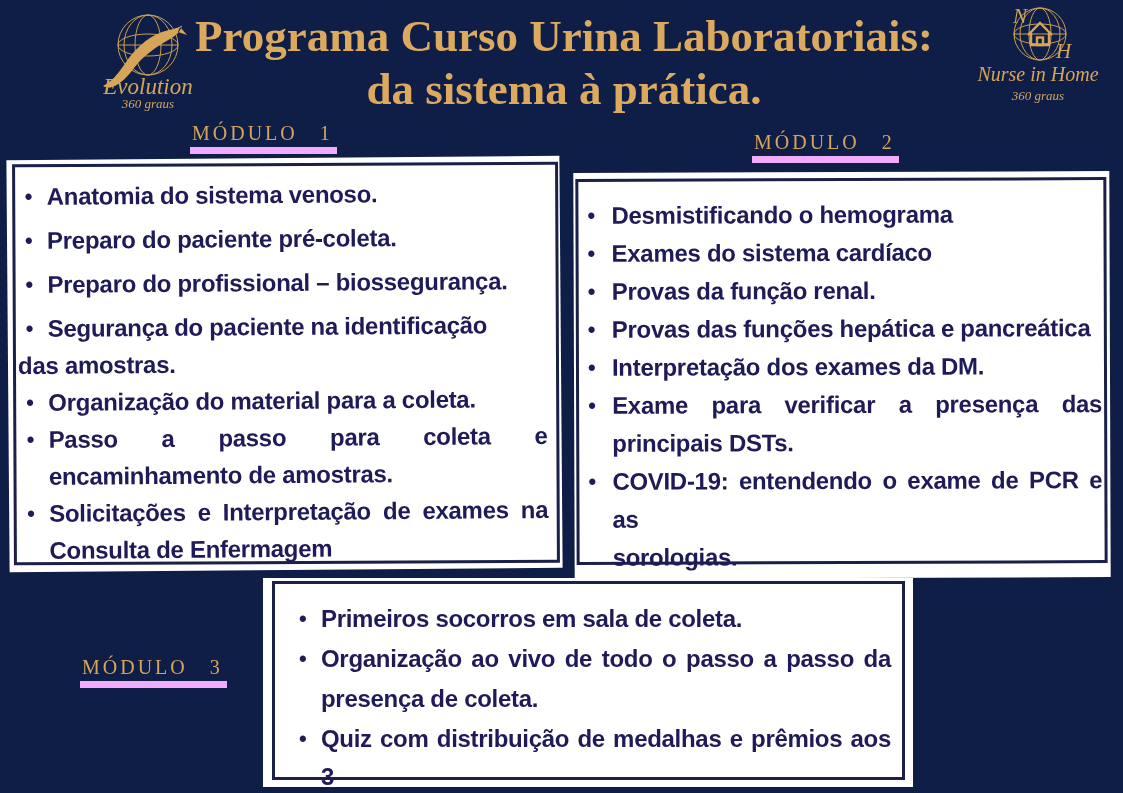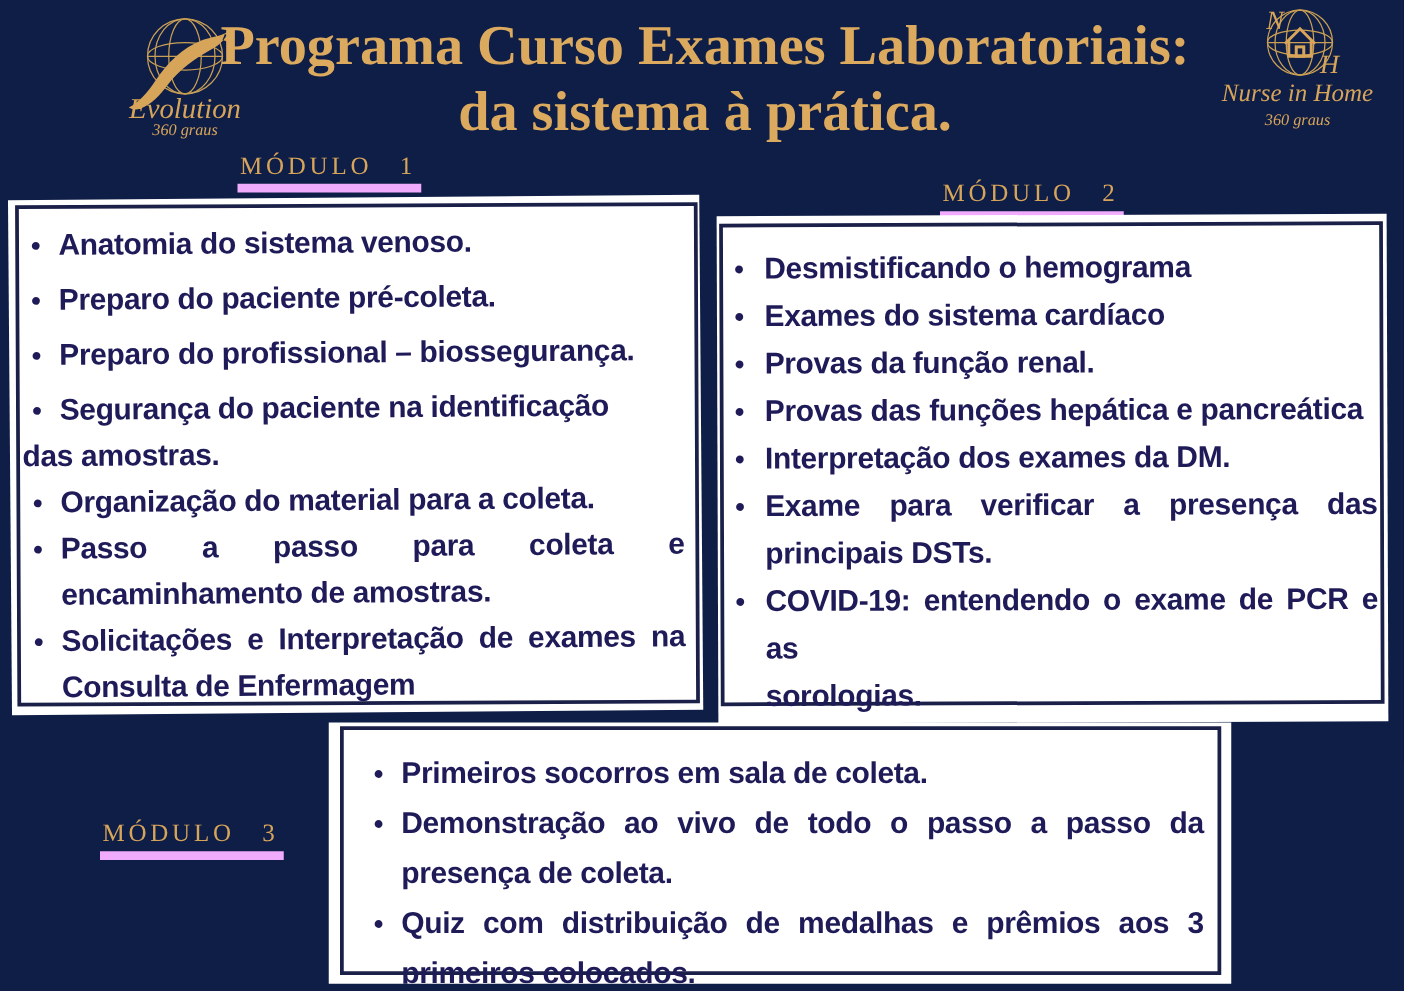--- a/index.html
+++ b/index.html
@@ -22,21 +22,21 @@
   }
 
   .mod-heading {
     position:absolute; display:inline-block;
     color:#d7a55a; font-family:"Liberation Serif", serif; font-weight:normal;
     font-size:20px; letter-spacing:3px; word-spacing:14px;
     border-bottom:7px solid #f0abfc; padding:0 4px 2px 2px;
     white-space:nowrap;
   }
   #heading-m1 { left:190px; top:122px; }
-  #heading-m2 { left:752px; top:144px; }
+  #heading-m2 { left:752px; top:131px; }
   #heading-m3 { left:80px;  top:656px; }
 
   
   .box {
     position:absolute; background:#ffffff; overflow:hidden;
     color:#1f1b58; font-weight:bold; font-size:24px; letter-spacing:-0.3px;
   }
   .frame {
     position:absolute; border:3px solid #1a2048; pointer-events:none;
   }
@@ -52,21 +52,21 @@
   #box-m1 li.b::before { left:-22px; }
   #box-m1 li.sp { margin-bottom:7px; }
   #box-m1 li.out { margin-left:-30px; }
 
   #box-m2 { left:574px; top:172px; width:536px; height:406px; transform:rotate(-0.2deg); }
   #box-m2 .frame { left:2px; top:6px; right:3px; bottom:14px; }
   #box-m2 ul { padding:24px 8px 0 38px; }
   #box-m2 li { line-height:38px; }
   #box-m2 li.b::before { left:-24px; }
 
-  #box-m3 { left:263px; top:578px; width:722px; height:209px; }
+  #box-m3 { left:263px; top:578px; width:650px; height:209px; }
   #box-m3 .frame { left:9px; top:3px; right:8px; bottom:7px; }
   #box-m3 ul { padding:22px 22px 0 58px; }
   #box-m3 li { line-height:38px; margin-bottom:2px; }
   #box-m3 li.b::before { left:-22px; }
 
   
   .gold-stroke { stroke:#c99f54; fill:none; stroke-width:1; }
   .gold-fill   { fill:#d7a55a; }
   .logo text   { font-family:"Liberation Serif", serif; font-style:italic; fill:#d7a55a; }
 </style>
@@ -84,21 +84,21 @@
       <line x1="28" y1="39" x2="88" y2="39"></line>
     </g>
     <path class="gold-fill" d="M13,80 C21,76 28,68 34,59 C44,44 56,32 72,26 C79,23.5 86,23 92,19.5
          C90.5,25.5 86,29.5 80,33 C66,41 54,49 44,62 C38,70 31,78 22,81
          C19,82 15.5,81.5 13,80 Z M88,26 L97,29 L90,21 Z"></path>
     <text x="58" y="88" text-anchor="middle" font-size="23">Evolution</text>
     <text x="58" y="102" text-anchor="middle" font-size="13">360 graus</text>
   </svg>
 
   <div class="title-block">
-    <div>Programa Curso Exames Laboratoriais:</div>
+    <div>Programa Curso Urina Laboratoriais:</div>
     <div>da sistema à prática.</div>
   </div>
 
   <svg class="logo logo-right" viewBox="0 0 158 106">
     <g class="gold-stroke">
       <circle cx="82" cy="34" r="26"></circle>
       <ellipse cx="82" cy="34" rx="11" ry="26"></ellipse>
       <ellipse cx="82" cy="34" rx="20" ry="26"></ellipse>
       <ellipse cx="82" cy="34" rx="26" ry="10"></ellipse>
       <line x1="56" y1="34" x2="108" y2="34"></line>
@@ -147,20 +147,20 @@
       <li class="b j">COVID-19: entendendo o exame de PCR e as</li>
       <li>sorologias.</li>
       <li class="b">Exames de Urina.</li>
     </ul>
   </div>
 
   <div class="box" id="box-m3">
     <div class="frame"></div>
     <ul>
       <li class="b">Primeiros socorros em sala de coleta.</li>
-      <li class="b j">Demonstração ao vivo de todo o passo a passo da</li>
+      <li class="b j">Organização ao vivo de todo o passo a passo da</li>
       <li>presença de coleta.</li>
       <li class="b j">Quiz com distribuição de medalhas e prêmios aos 3</li>
       <li>primeiros colocados.</li>
     </ul>
   </div>
 
 </div>
 
 </body></html>

